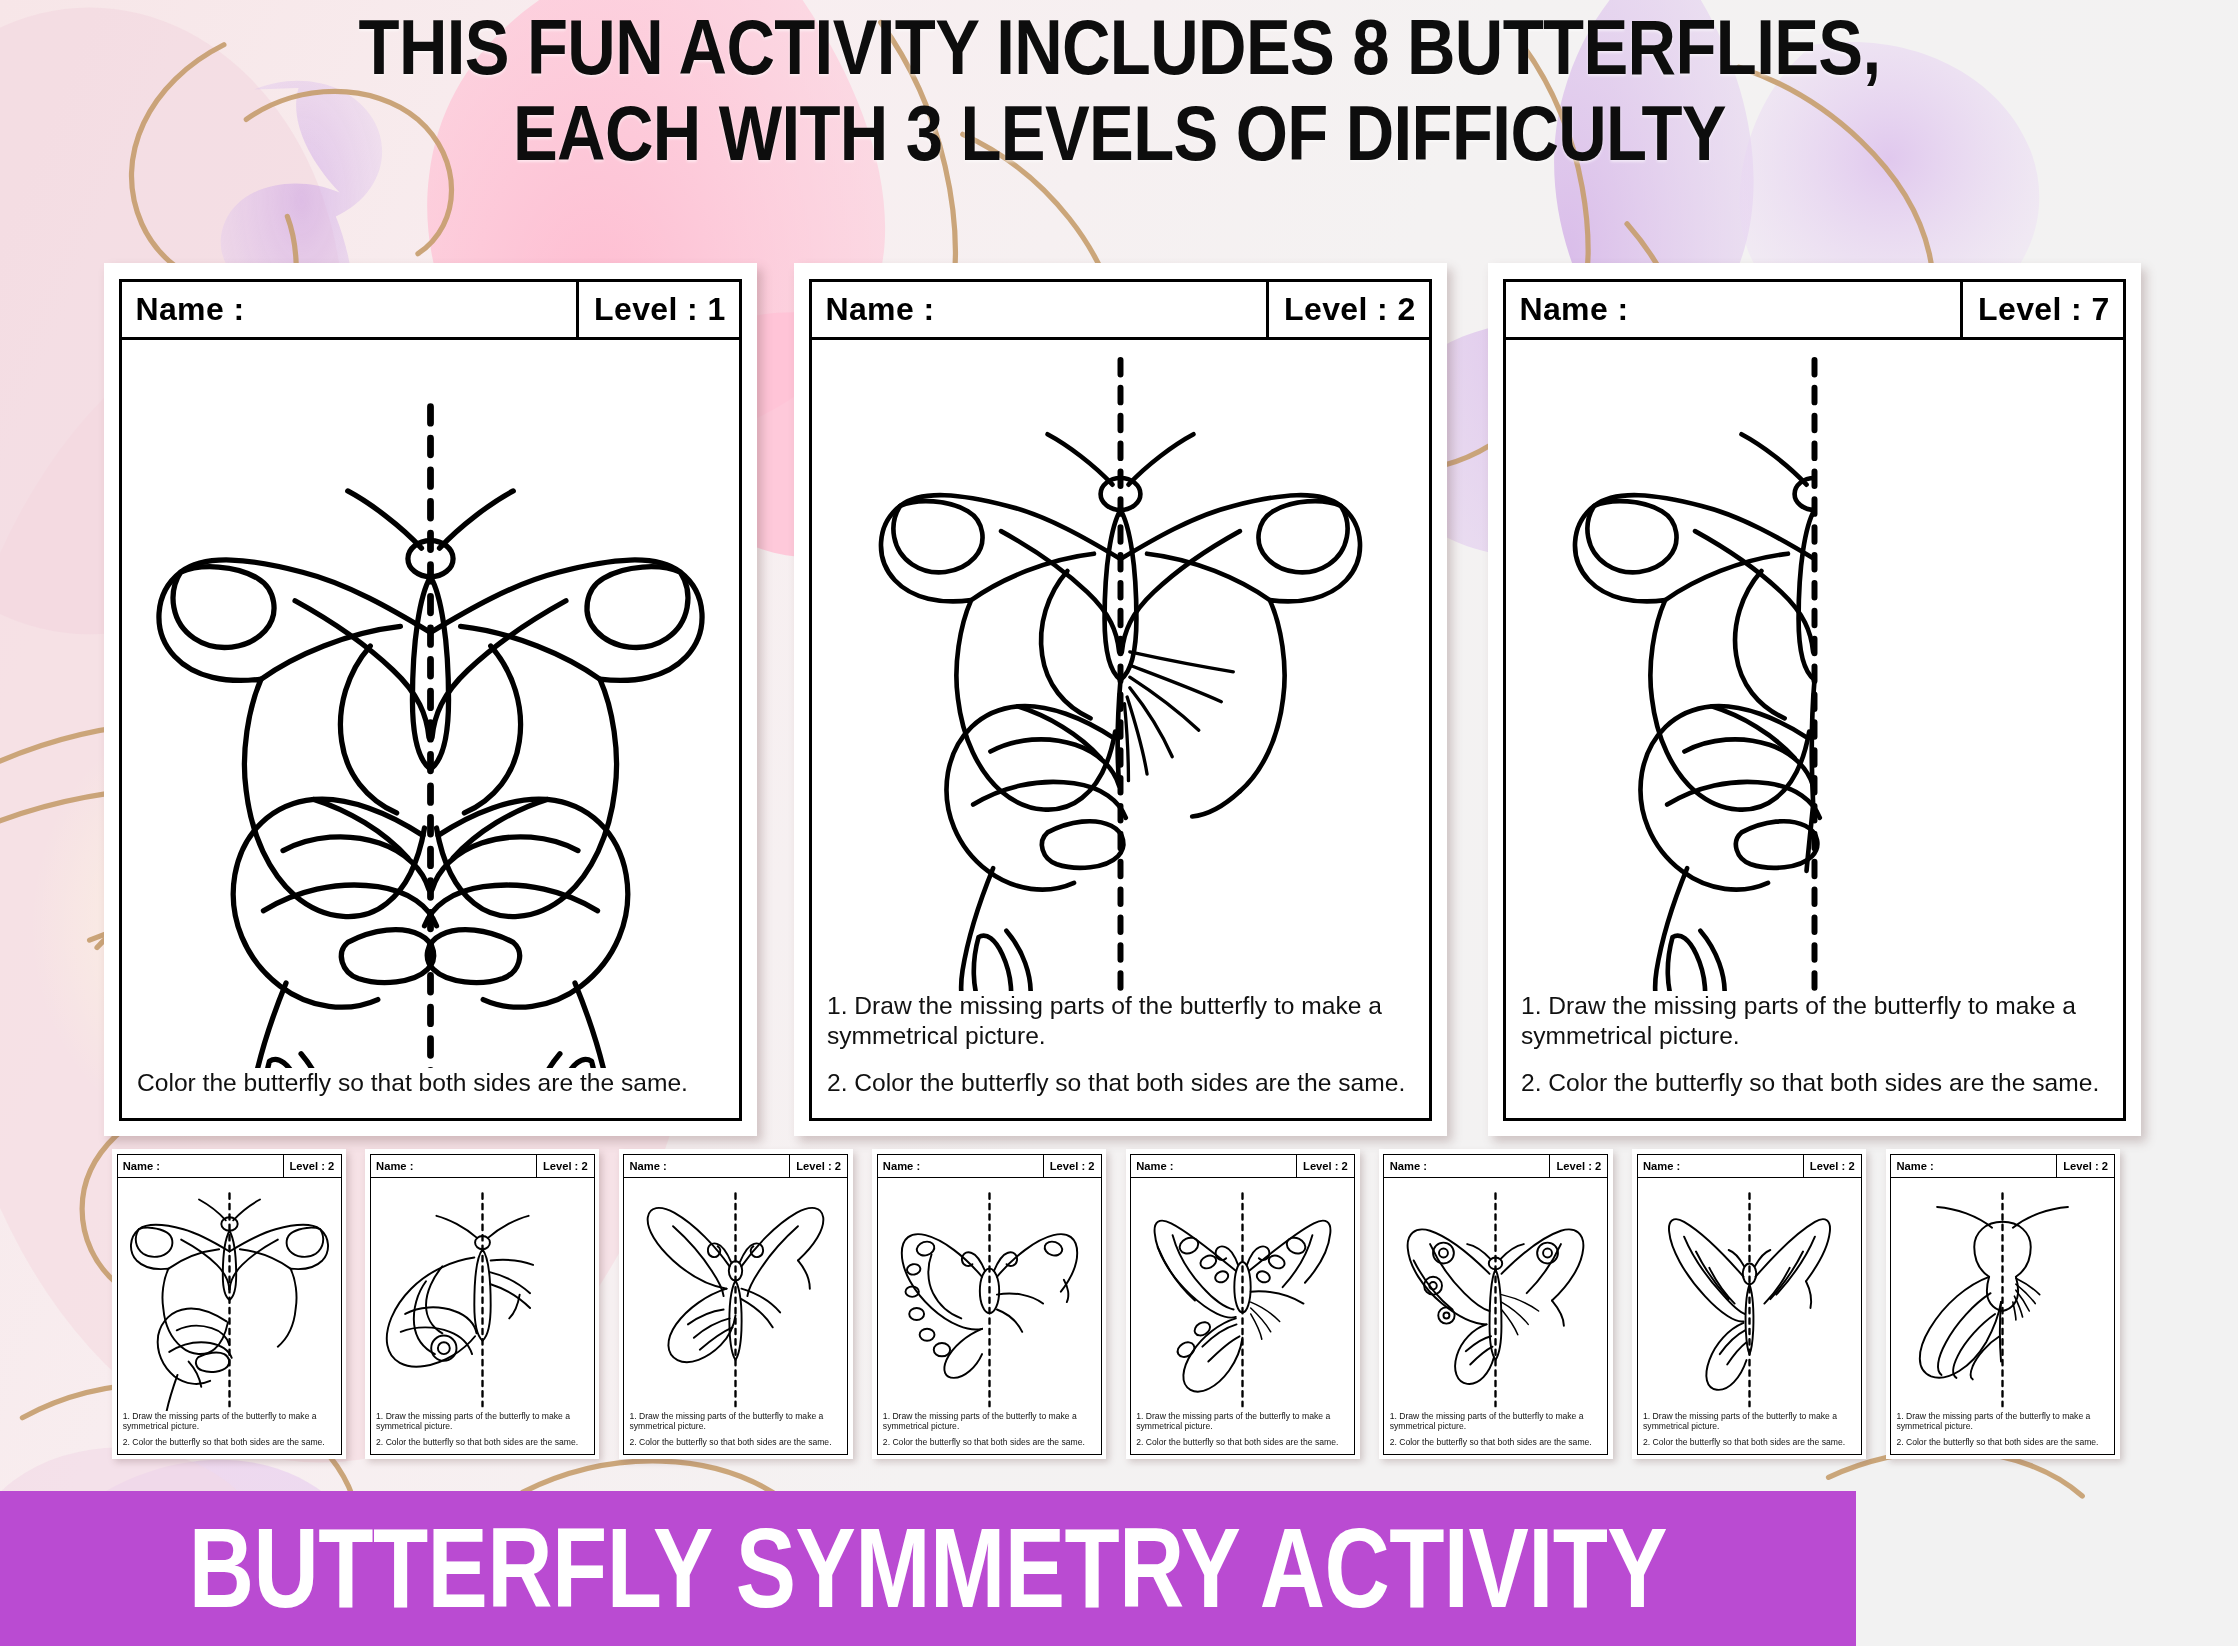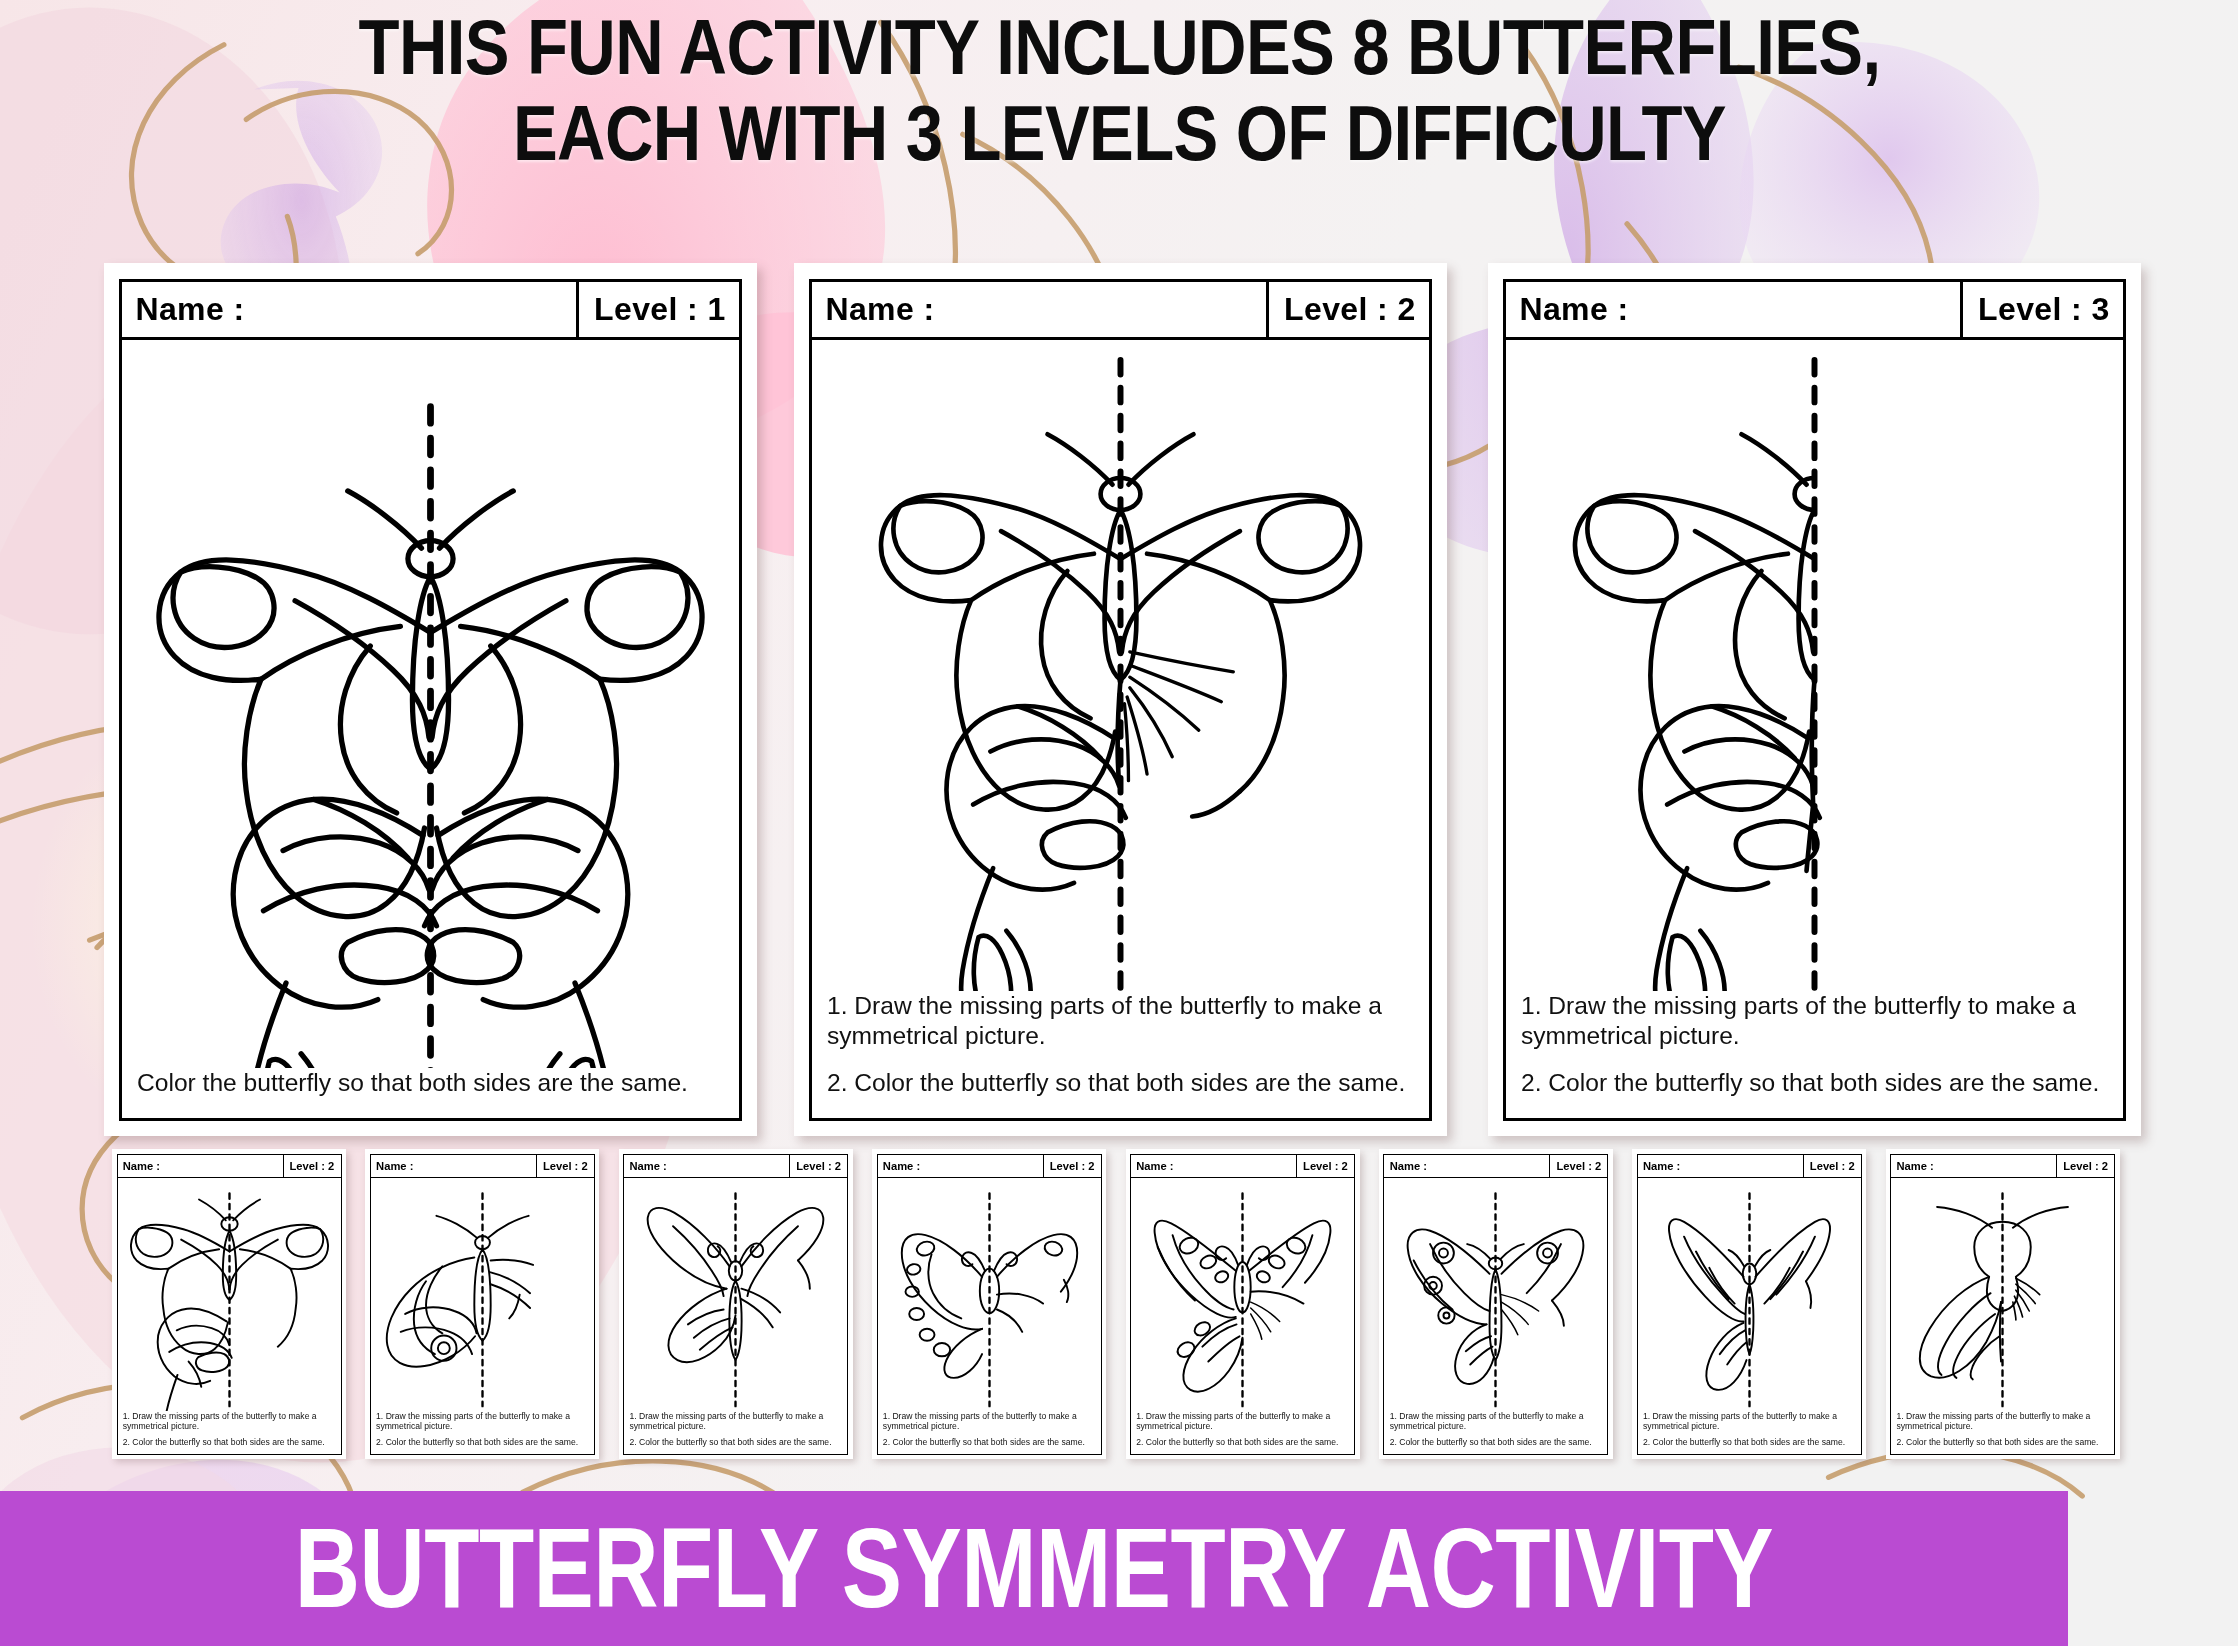--- a/index.html
+++ b/index.html
@@ -78,21 +78,21 @@
                     font-size:11.2px; font-weight:bold; color:#000; }
   .t-canvas { flex:1 1 auto; position:relative; overflow:hidden; }
   .t-canvas svg { position:absolute; inset:0; width:100%; height:100%; }
   .t-instr { flex:0 0 auto; padding:0 4.5px 6px 5.2px; }
   .t-instr p { font-size:8.6px; line-height:1.22; color:#111; }
   .t-instr p + p { margin-top:5.2px; }
 
   
   #banner {
     position:absolute; z-index:6; left:0; bottom:0;
-    width:2068px; height:155px;
+    width:1856px; height:155px;
     display:flex; align-items:center; justify-content:center;
   }
   #banner-text {
     color:#fff; font-weight:bold; font-size:113px; line-height:1;
     letter-spacing:-0.7px; white-space:nowrap;
     transform:scaleX(0.80); transform-origin:50% 50%;
   }
 </style>
 </head>
 <body>
@@ -331,21 +331,21 @@
         <p>1. Draw the missing parts of the butterfly to make a symmetrical picture.</p>
         <p>2. Color the butterfly so that both sides are the same.</p>
       </div>
     </div>
   </div>
 
   <div class="sheet s3">
     <div class="sheet-inner">
       <div class="hdr">
         <div class="name">Name :</div>
-        <div class="level">Level : 3</div>
+        <div class="level">Level : 7</div>
       </div>
       <div class="canvas">
         <svg viewBox="0 0 820 980" preserveAspectRatio="xMidYMid meet" fill="none" stroke="#000" stroke-width="7" stroke-linecap="round" stroke-linejoin="round">
 
           <path d="M410 330 C360 300 300 265 240 250 C170 232 110 225 78 250
                    C42 278 40 330 70 362 C96 390 140 398 185 392
                    C168 430 158 490 165 540 C172 600 196 650 230 680
                    C270 714 320 716 352 690 C380 668 395 630 402 590"></path>
           <path d="M78 250 C60 278 66 318 96 338 C126 358 168 352 190 328
                    C210 306 204 272 180 258 C152 241 104 238 78 250 Z"></path>

